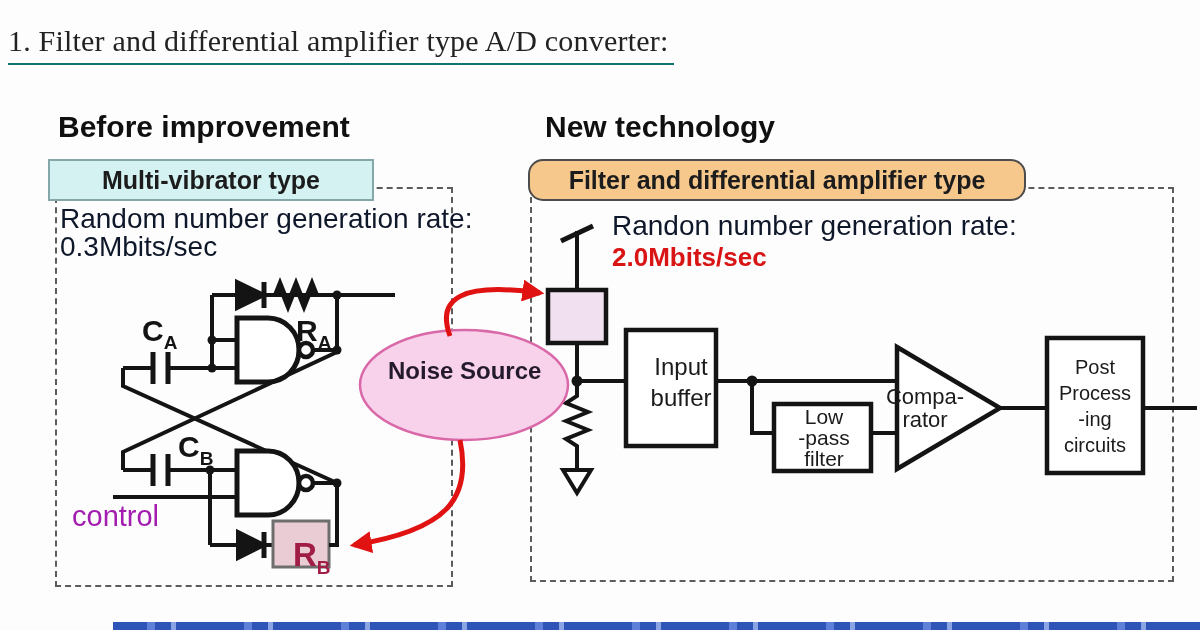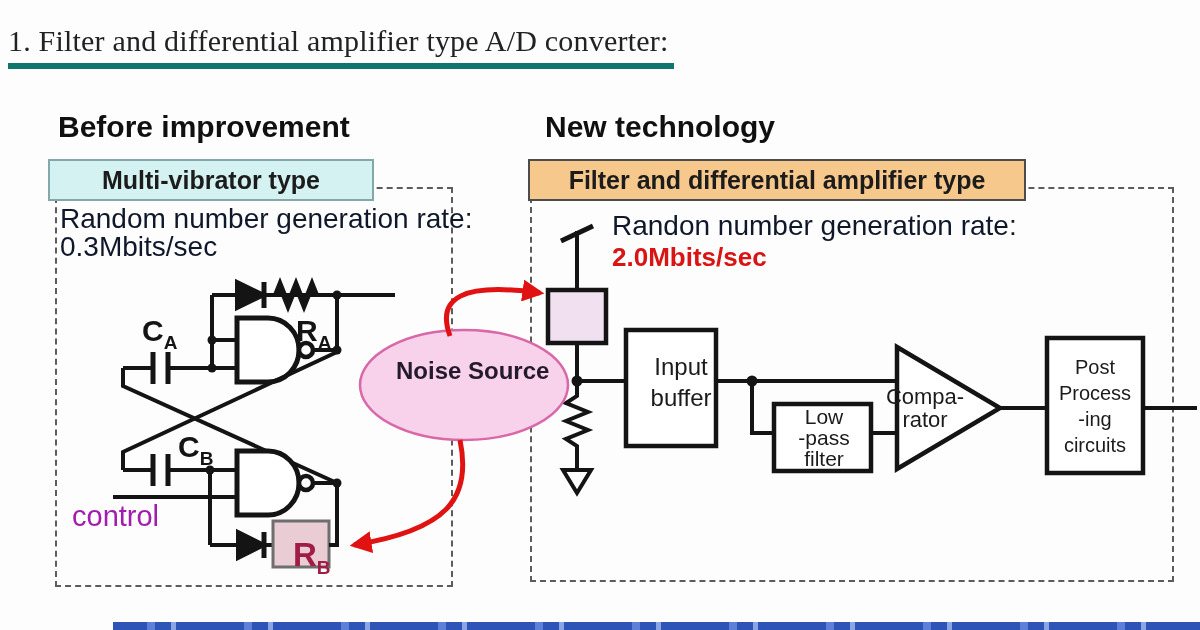--- a/index.html
+++ b/index.html
@@ -7,21 +7,21 @@
     width:1200px;height:630px;position:relative;overflow:hidden;
     background:#fdfdfd;
     font-family:"Liberation Sans", sans-serif;
   }
   .abs{position:absolute;}
   
   .page-title{
     left:8px;top:24px;
     font-family:"Liberation Serif", serif;
     font-size:30px;color:#222;
-    border-bottom:6px solid #0f766e;
+    border-bottom:2px solid #0f766e;
     padding:0 6px 5px 0;
     letter-spacing:0.2px;
     z-index:4;
   }
   
   .section-heading{
     font-size:30px;font-weight:bold;color:#101010;z-index:4;
   }
   
   .dashed-box{
@@ -67,21 +67,21 @@
 
 <div class="abs section-heading" style="left:58px;top:110px;">Before improvement</div>
 <div class="abs section-heading" style="left:545px;top:110px;">New technology</div>
 
 <div class="abs dashed-box" style="left:55px;top:187px;width:394px;height:396px;"></div>
 <div class="abs dashed-box" style="left:530px;top:187px;width:640px;height:391px;"></div>
 
 <div class="abs type-box cyan" style="left:48px;top:159px;width:326px;height:42px;">
   <span>Multi-vibrator type</span>
 </div>
-<div class="abs type-box orange" style="left:528px;top:159px;width:498px;height:42px;">
+<div class="abs type-box orange" style="left:528px;top:159px;width:498px;height:42px;border-radius:15px;">
   <span>Filter and differential amplifier type</span>
 </div>
 
 <div class="abs rate-text" style="left:60px;top:205px;">Random number generation rate:</div>
 <div class="abs rate-text" style="left:60px;top:233px;">0.3Mbits/sec</div>
 <div class="abs rate-text" style="left:612px;top:212px;">Randon number generation rate:</div>
 <div class="abs rate-red" style="left:612px;top:242px;">2.0Mbits/sec</div>
 
 <div class="abs comp-label" style="left:142px;top:314px;">
   <span class="main">C</span><span class="sub">A</span>
@@ -184,21 +184,21 @@
 
     <rect x="1047" y="338" width="96" height="135" fill="#ffffff" stroke-width="4.5"></rect>
     <path d="M1143,408 H1197"></path>
   </g>
 
   <ellipse cx="464" cy="385" rx="104" ry="55" fill="#f8d2ea" stroke="#d968a8" stroke-width="2.5"></ellipse>
   <path d="M450,336 C436,298 462,282 540,293" stroke="#e01212" stroke-width="5" fill="none" marker-end="url(#ah)"></path>
   <path d="M460,440 C472,498 448,530 354,545" stroke="#e01212" stroke-width="5" fill="none" marker-end="url(#ah)"></path>
 </svg>
 
-<div class="abs noise-text" style="left:396px;top:357px;">
+<div class="abs noise-text" style="left:388px;top:357px;">
   <span style="display:block;">Noise Source</span>
 </div>
 
 <div class="abs block-text" style="left:630px;top:351px;width:82px;font-size:24px;line-height:31px;text-align:left;padding-left:10px;">
   <span>Input</span>
   <span>buffer</span>
 </div>
 <div class="abs block-text" style="left:776px;top:406px;width:96px;font-size:21px;line-height:21px;">
   <span>Low</span>
   <span>-pass</span>

